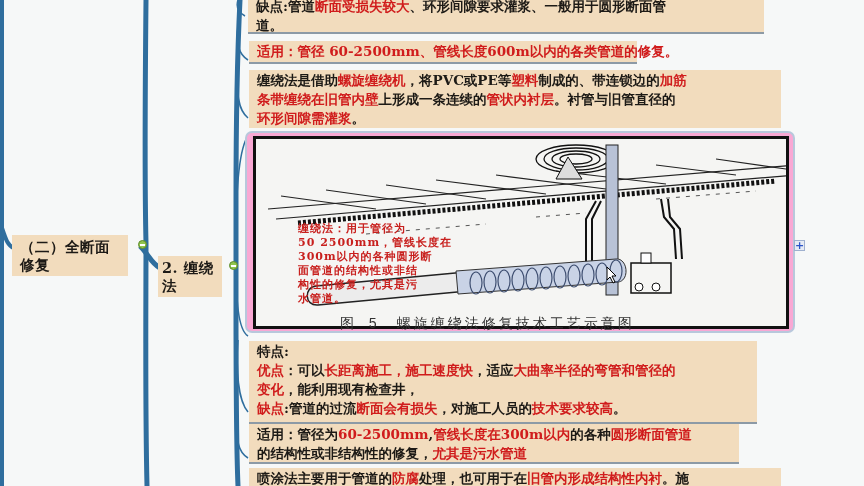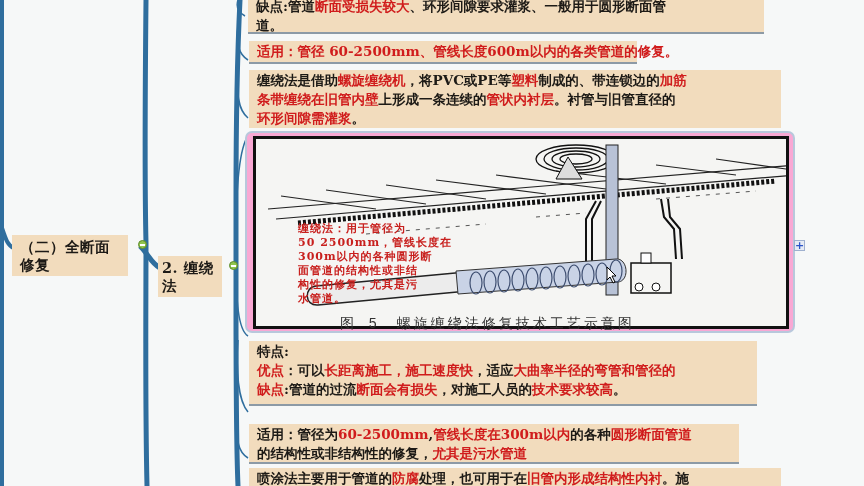--- a/index.html
+++ b/index.html
@@ -196,28 +196,31 @@
       </div>
       <div class="fig-caption">图 5　螺旋缠绕法修复技术工艺示意图</div>
     </div>
   </div>
   <div class="expand-btn">+</div>
 
   <svg class="cursor" width="12" height="18">
     <path d="M1 1 L1 14 L4 11 L7 17 L9 16 L6 10 L10 10 Z" fill="#fff" stroke="#000" stroke-width="1"></path>
   </svg>
 
-  <div class="node note" style="left:249px; top:341px; width:508px; height:65px;">
+  <div class="node note" style="left:249px; top:341px; width:508px; height:83px;">
     <span class="line">
       <span>特点:</span>
     </span>
     <span class="line">
       <span class="hl">优点</span><span>：可以</span><span class="hl">长距离施工，施工速度快</span><span>，适应</span><span class="hl">大曲率半径的弯管和管径的</span>
     </span>
     <span class="line">
+      <span class="hl">变化</span><span>，能利用现有检查井，</span>
+    </span>
+    <span class="line">
       <span class="hl">缺点</span><span>:管道的过流</span><span class="hl">断面会有损失</span><span>，对施工人员的</span><span class="hl">技术要求较高</span><span>。</span>
     </span>
   </div>
 
   <div class="node note" style="left:249px; top:424px; width:490px; height:40px;">
     <span class="line">
       <span>适用：管径为</span><span class="hl">60-2500mm</span><span>,</span><span class="hl">管线长度在300m以内</span><span>的各种</span><span class="hl">圆形断面管道</span>
     </span>
     <span class="line">
       <span>的结构性或非结构性的修复，</span><span class="hl">尤其是污水管道</span>

